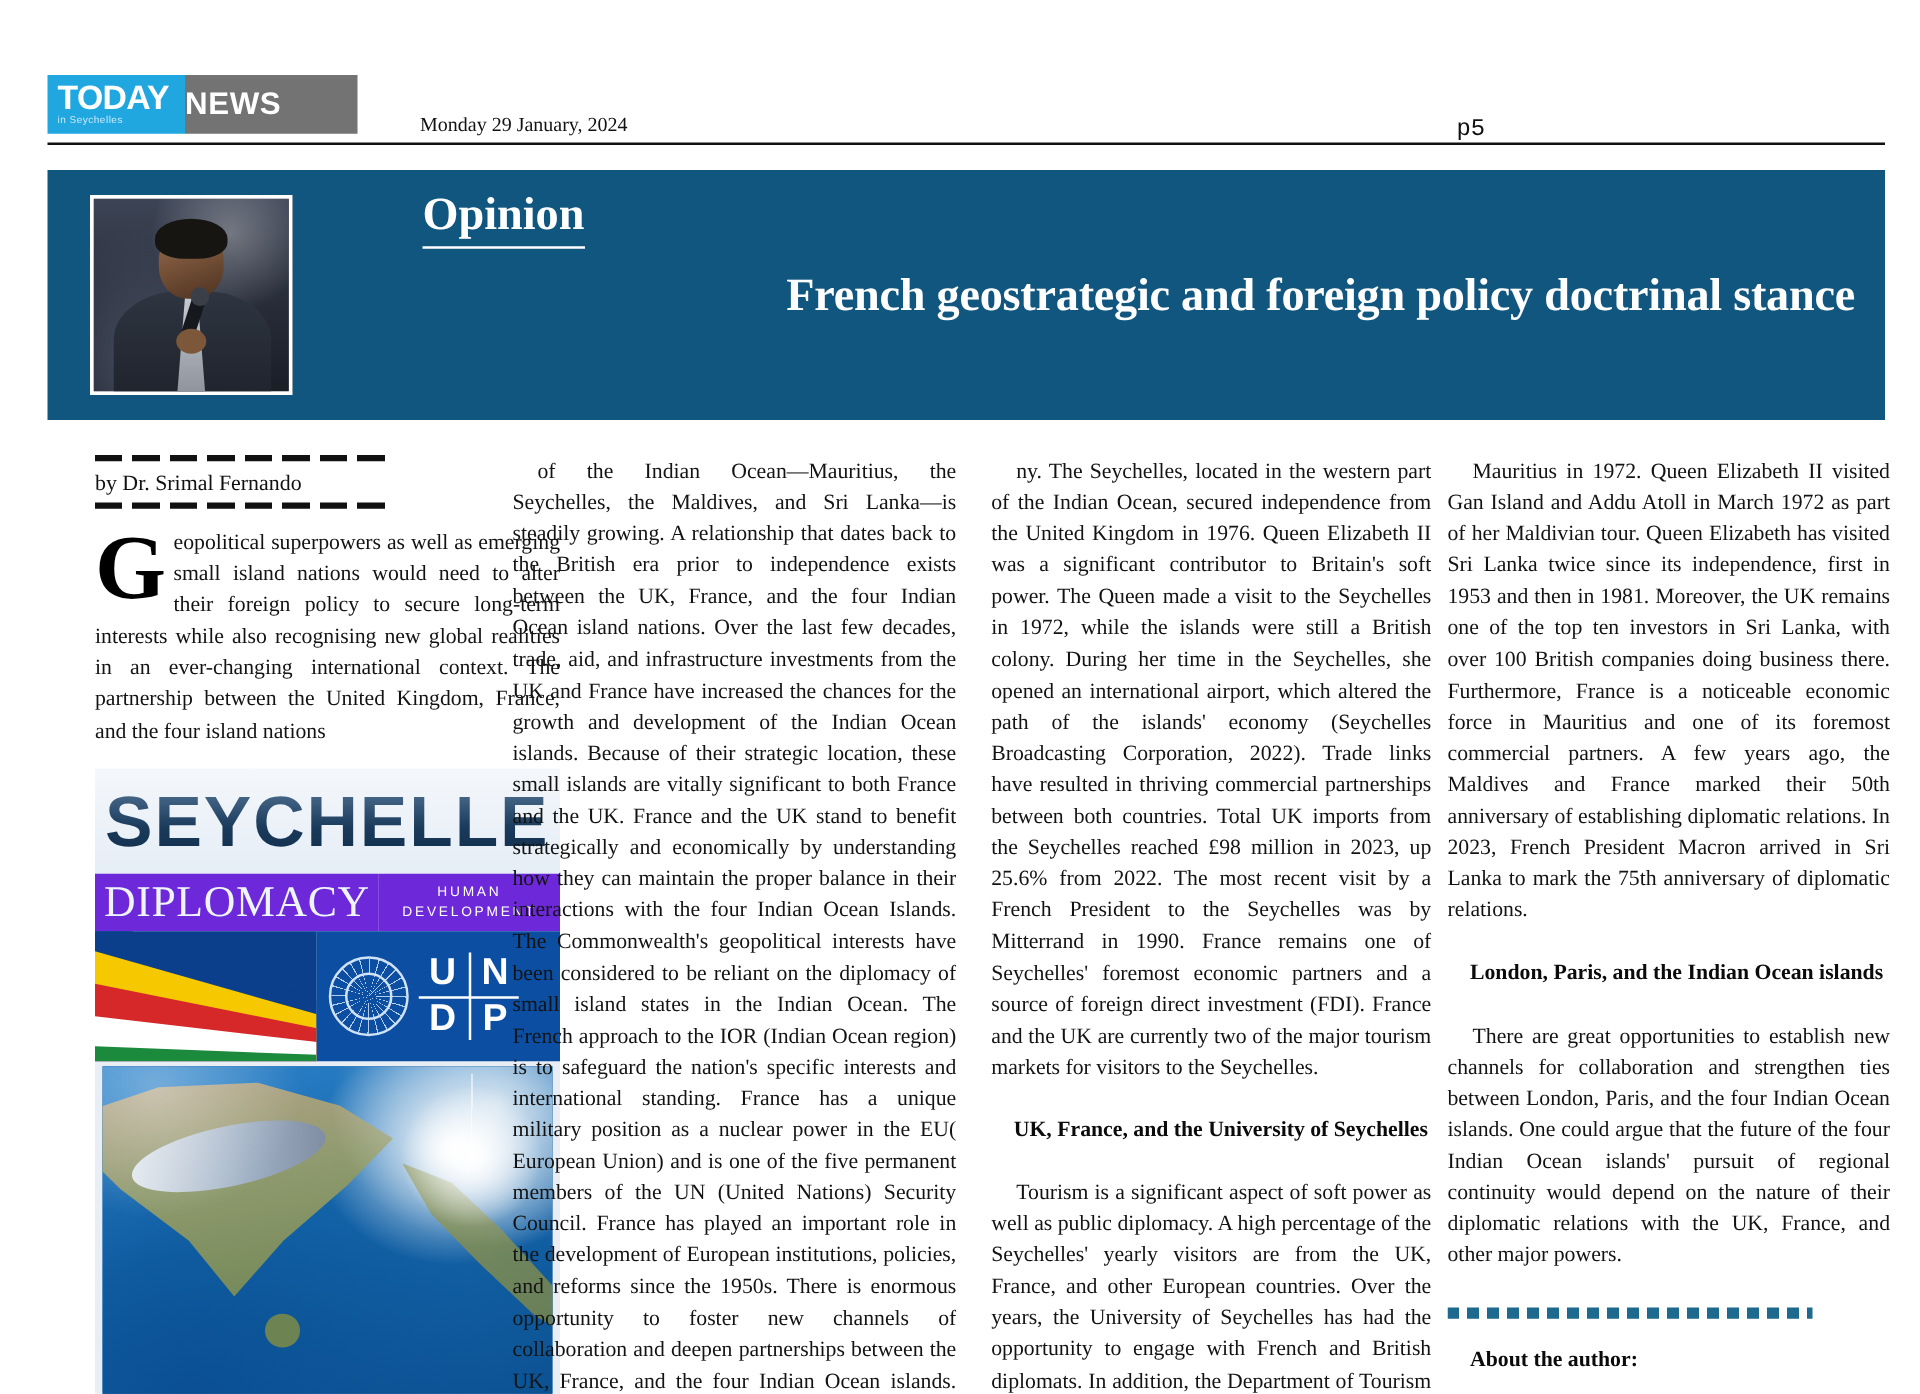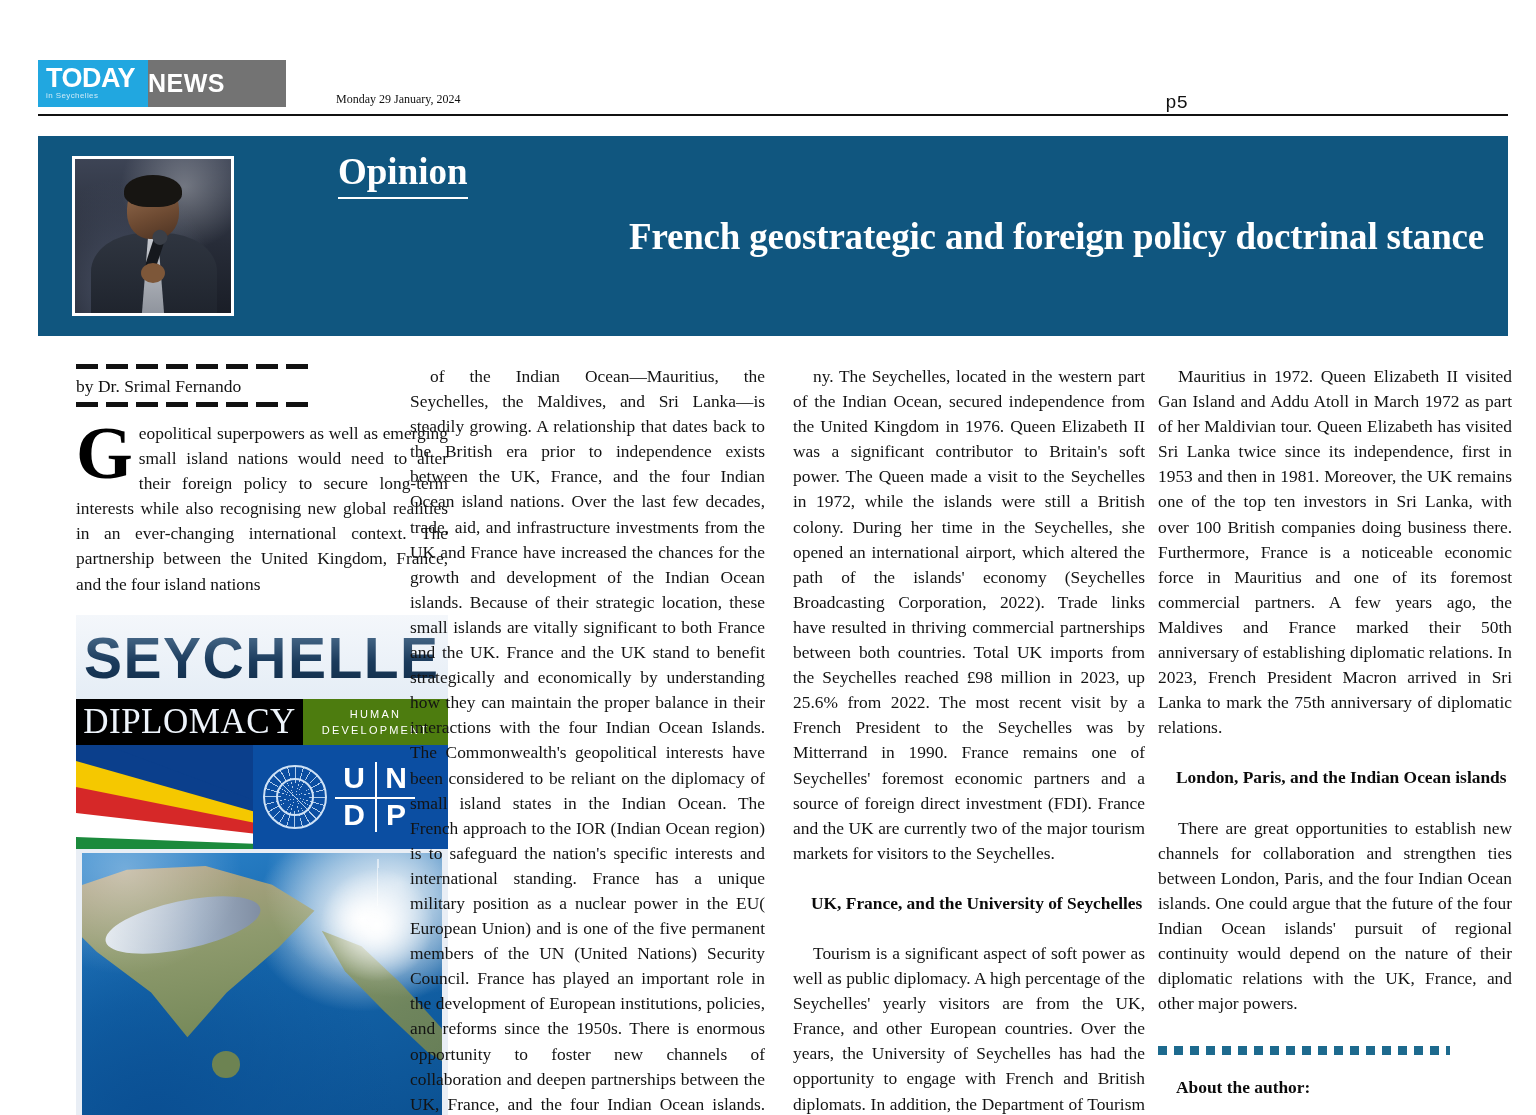--- a/index.html
+++ b/index.html
@@ -60,21 +60,21 @@
   .logo-news span {
     color: #ffffff;
     font-family: "Liberation Sans", sans-serif;
     font-weight: bold;
     font-size: 25px;
     letter-spacing: 0.5px;
   }
   .mast-date {
     position: absolute;
     left: 336px; top: 92px;
-    font-size: 12px;
+    font-size: 16px;
     color: #111;
   }
   .mast-page {
     position: absolute;
     right: 28px; top: 92px;
     font-size: 19px;
     color: #111;
     font-family: Liberation Mono, monospace;
   }
   .mast-rule {
@@ -279,32 +279,32 @@
     text-align: center;
   }
   .feat-bars {
     position: absolute;
     left: 0; top: 84px;
     width: 372px; height: 46px;
     display: flex;
   }
   .bar-diplomacy {
     width: 227px;
-    background: #000000;
+    background: #6d28d9;
     color: #eef4fb;
     font-family: "Liberation Serif", serif;
     font-size: 35px;
     letter-spacing: 0.5px;
     display: flex;
     align-items: center;
     justify-content: center;
   }
   .bar-human {
     flex: 1;
-    background: #4d7c0f;
+    background: #6d28d9;
     color: #ffffff;
     font-family: "Liberation Sans", sans-serif;
     font-size: 11px;
     letter-spacing: 2.2px;
     display: flex;
     flex-direction: column;
     align-items: center;
     justify-content: center;
     line-height: 16px;
   }

